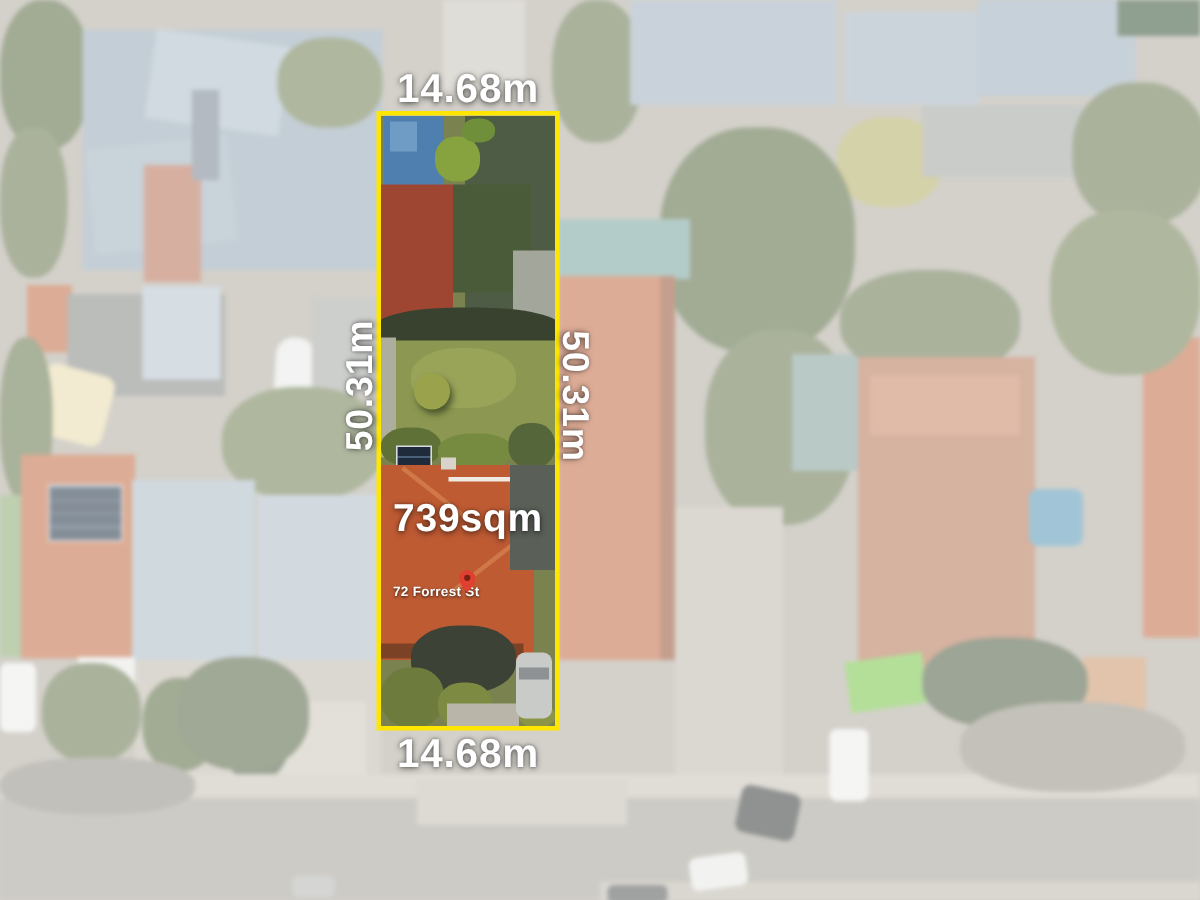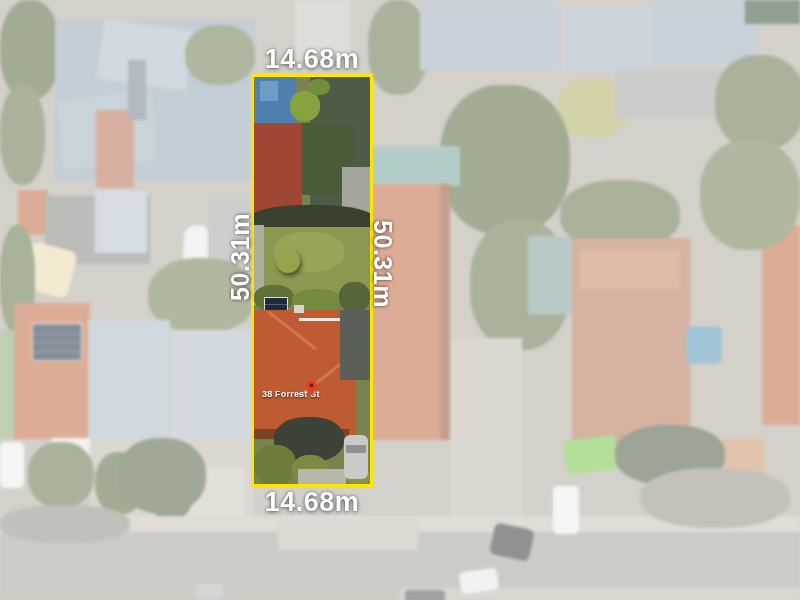--- a/index.html
+++ b/index.html
@@ -144,22 +144,23 @@
   <div id="boundary"></div>
 
   <div class="lbl lbl-big" style="left:254px;width:116px;top:44px;">14.68m</div>
 
   <div class="lbl lbl-big" style="left:254px;width:116px;top:487px;">14.68m</div>
 
   <div class="lbl lbl-side rotL" style="left:180px;top:243px;">50.31m</div>
 
   <div class="lbl lbl-side rotR" style="left:323px;top:250px;">50.31m</div>
 
+  <div class="lbl lbl-area" style="left:254px;width:116px;top:331px;">739sqm</div>
 
   <div class="s" style="left:262px;top:380px;width:70px;height:20px;">
-    <span class="lbl lbl-addr" style="left:0;top:9px;">38 Forrest St</span>
+    <span class="lbl lbl-addr" style="left:0;top:9px;">72 Forrest St</span>
     <svg width="11" height="15" viewBox="0 0 24 32" style="position:absolute;left:44px;top:0;">
       <path class="pin-body" d="M12 0C5.4 0 0 5.4 0 12c0 9 12 20 12 20s12-11 12-20C24 5.4 18.6 0 12 0z" fill="#e0402f"></path>
       <circle cx="12" cy="11" r="4.5" fill="#7a1f16"></circle>
     </svg>
   </div>
 
 </div>
 
 </body></html>

